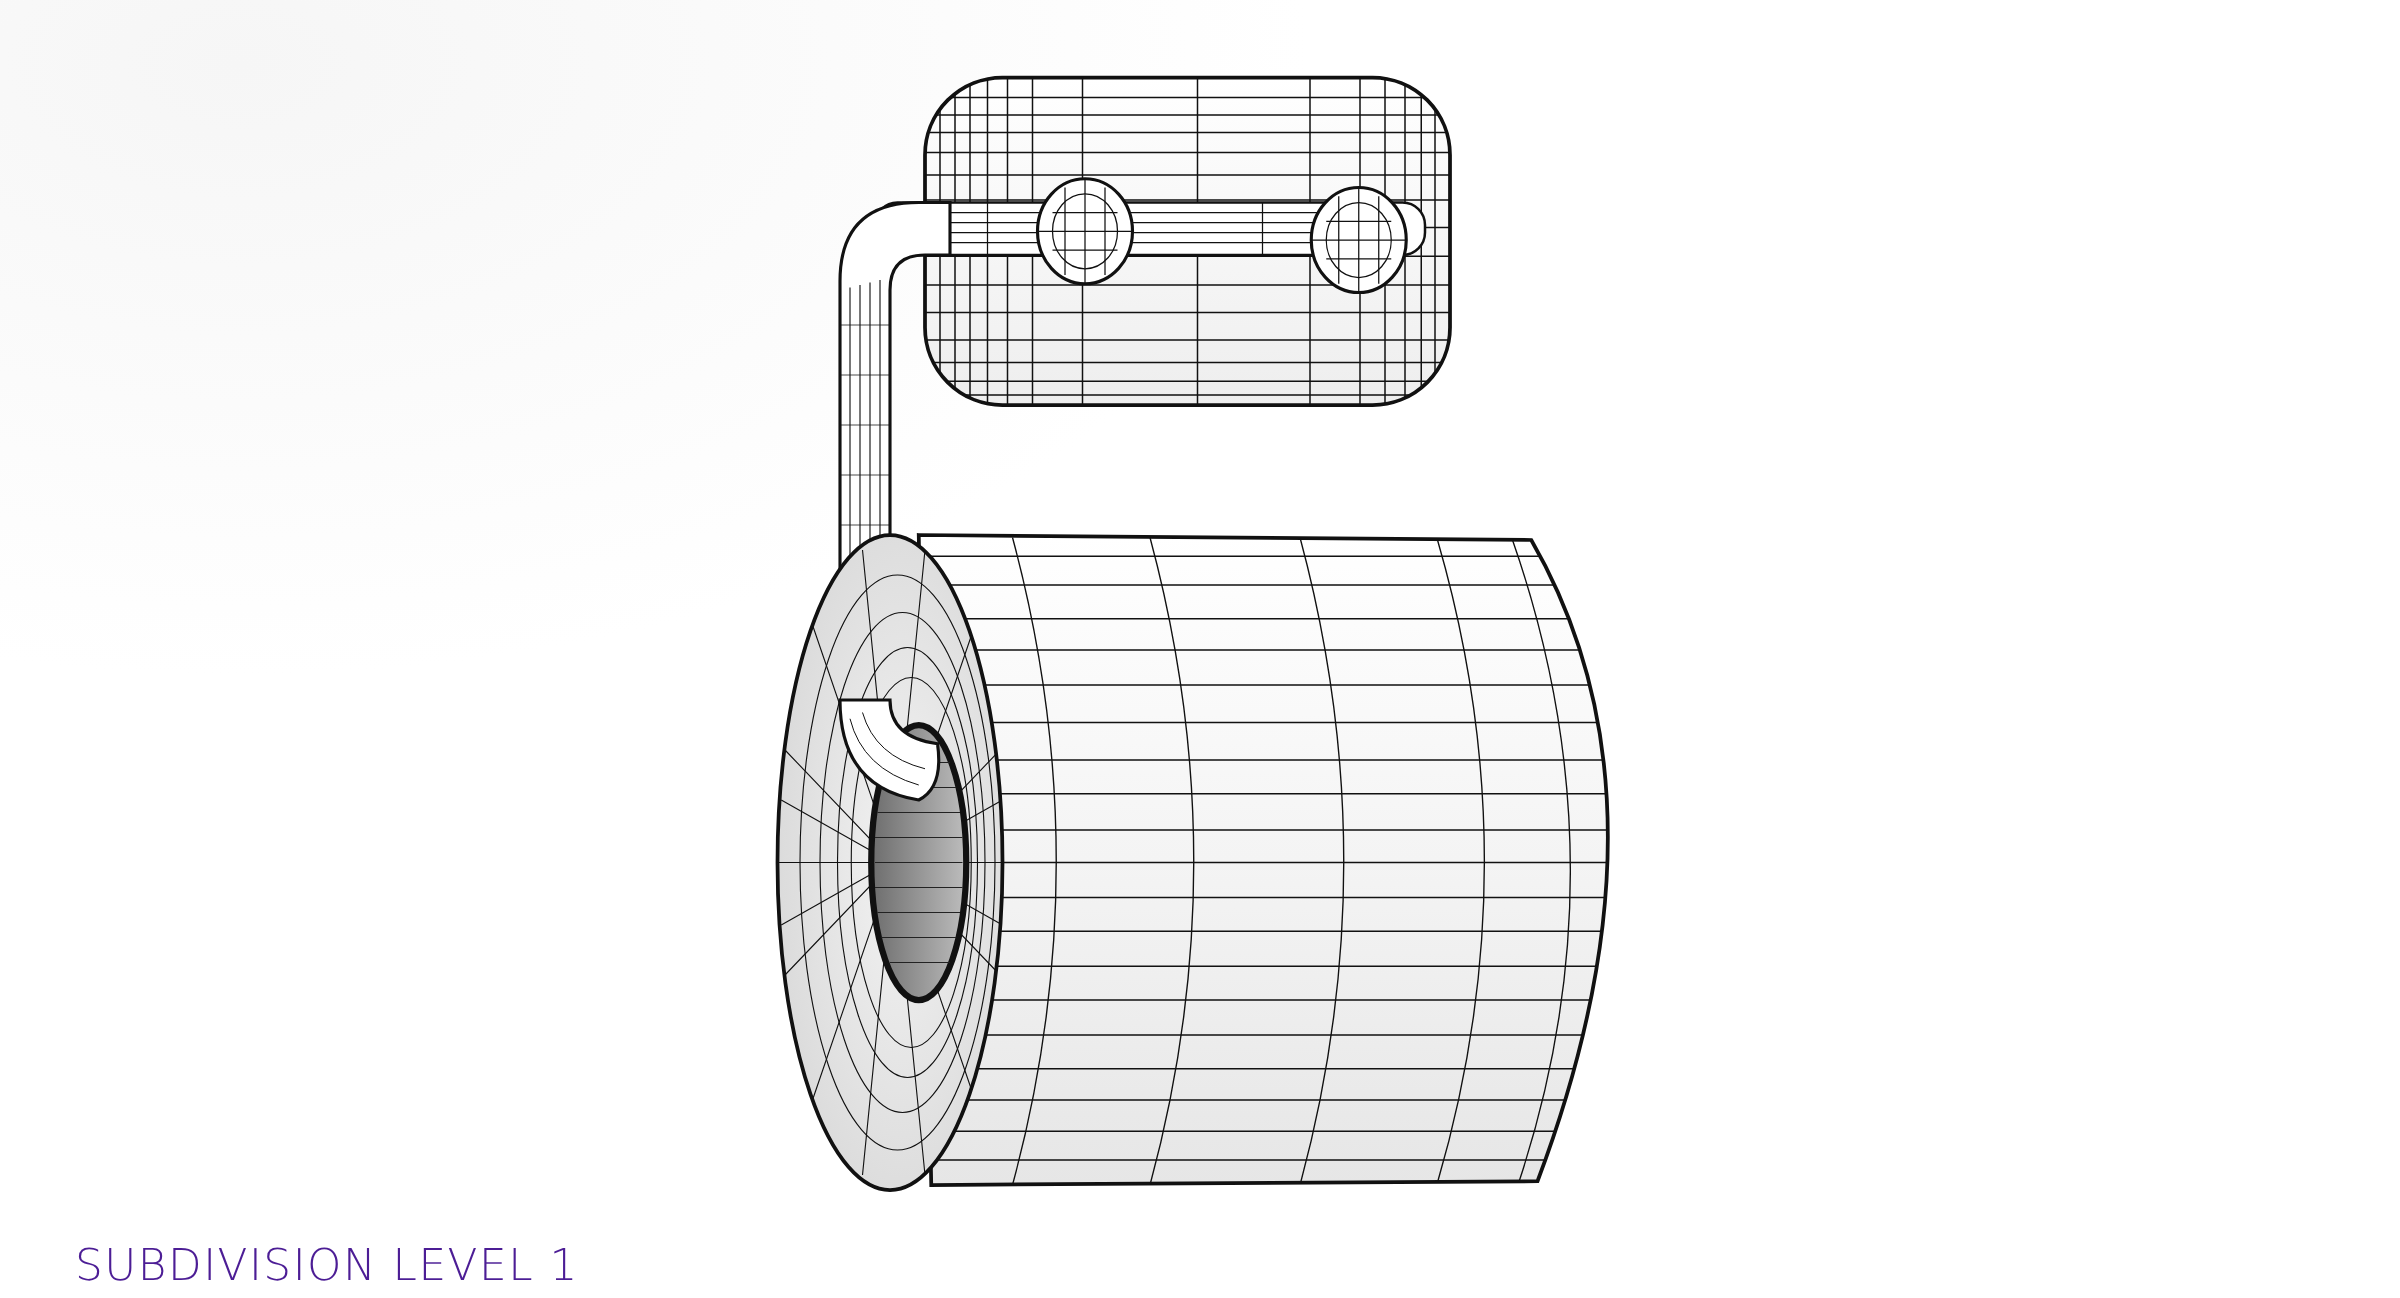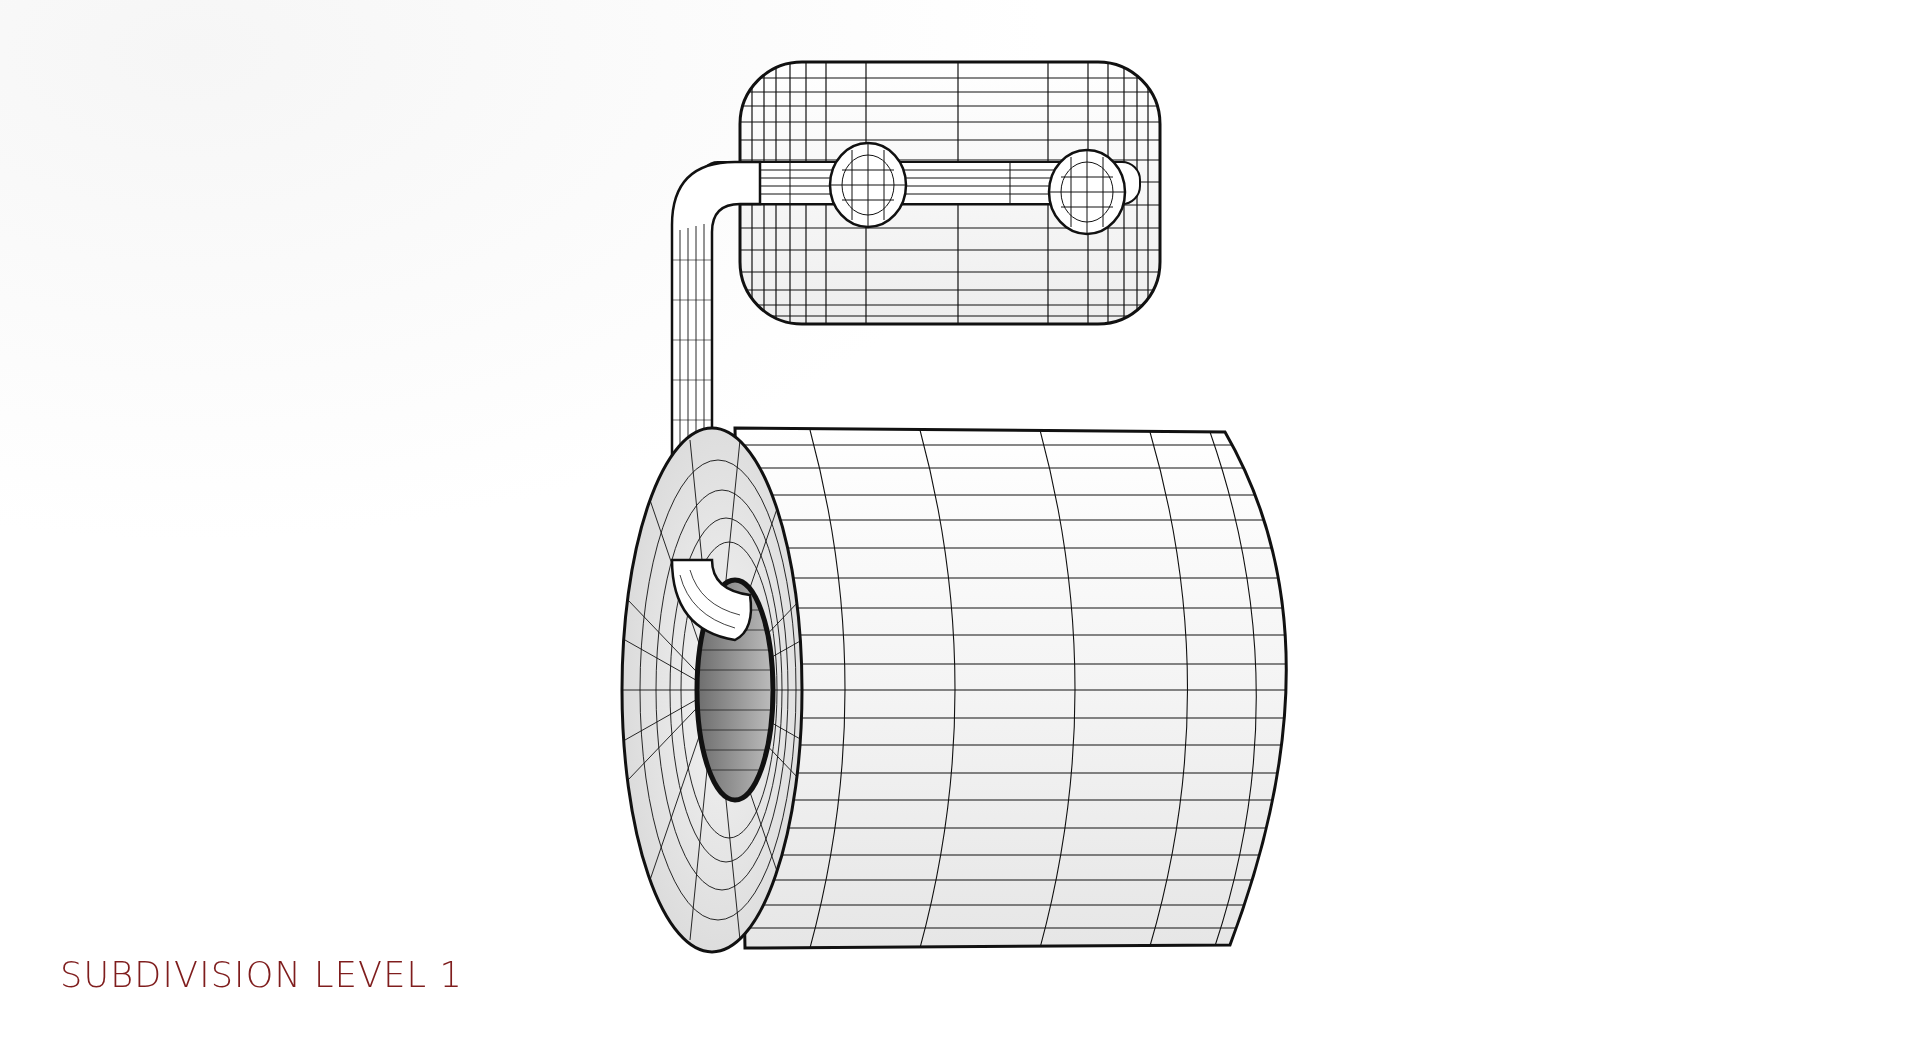--- a/index.html
+++ b/index.html
@@ -1,19 +1,19 @@
 <!DOCTYPE html>
 <html><head>
 <meta charset="utf-8">
 <style>
   html,body{margin:0;padding:0;background:#ffffff;}
   body{width:1920px;height:1038px;overflow:hidden;position:relative;font-family:"DejaVu Sans","Liberation Sans",sans-serif;}
   .bg{position:absolute;inset:0;background:radial-gradient(ellipse at 10% 5%, #f6f6f6 0%, #ffffff 35%);}
   .render{position:absolute;left:0;top:0;width:1920px;height:1038px;}
-  .caption{position:absolute;left:60px;top:955px;font-size:35px;font-weight:200;letter-spacing:1.2px;color:#7f1d1d;font-family:"DejaVu Sans","Liberation Sans",sans-serif;text-align:right;}
+  .caption{position:absolute;left:60px;top:993px;font-size:35px;font-weight:200;letter-spacing:1.2px;color:#4c1d95;font-family:"DejaVu Sans","Liberation Sans",sans-serif;text-align:right;}
 </style>
 </head>
 <body>
 
 <div class="bg"></div>
 
 <svg class="render" viewBox="0 0 1920 1038" xmlns="http://www.w3.org/2000/svg">
   <defs>
     <linearGradient id="rollG" x1="0" y1="0" x2="0" y2="1">
       <stop offset="0" stop-color="#ffffff"></stop>

